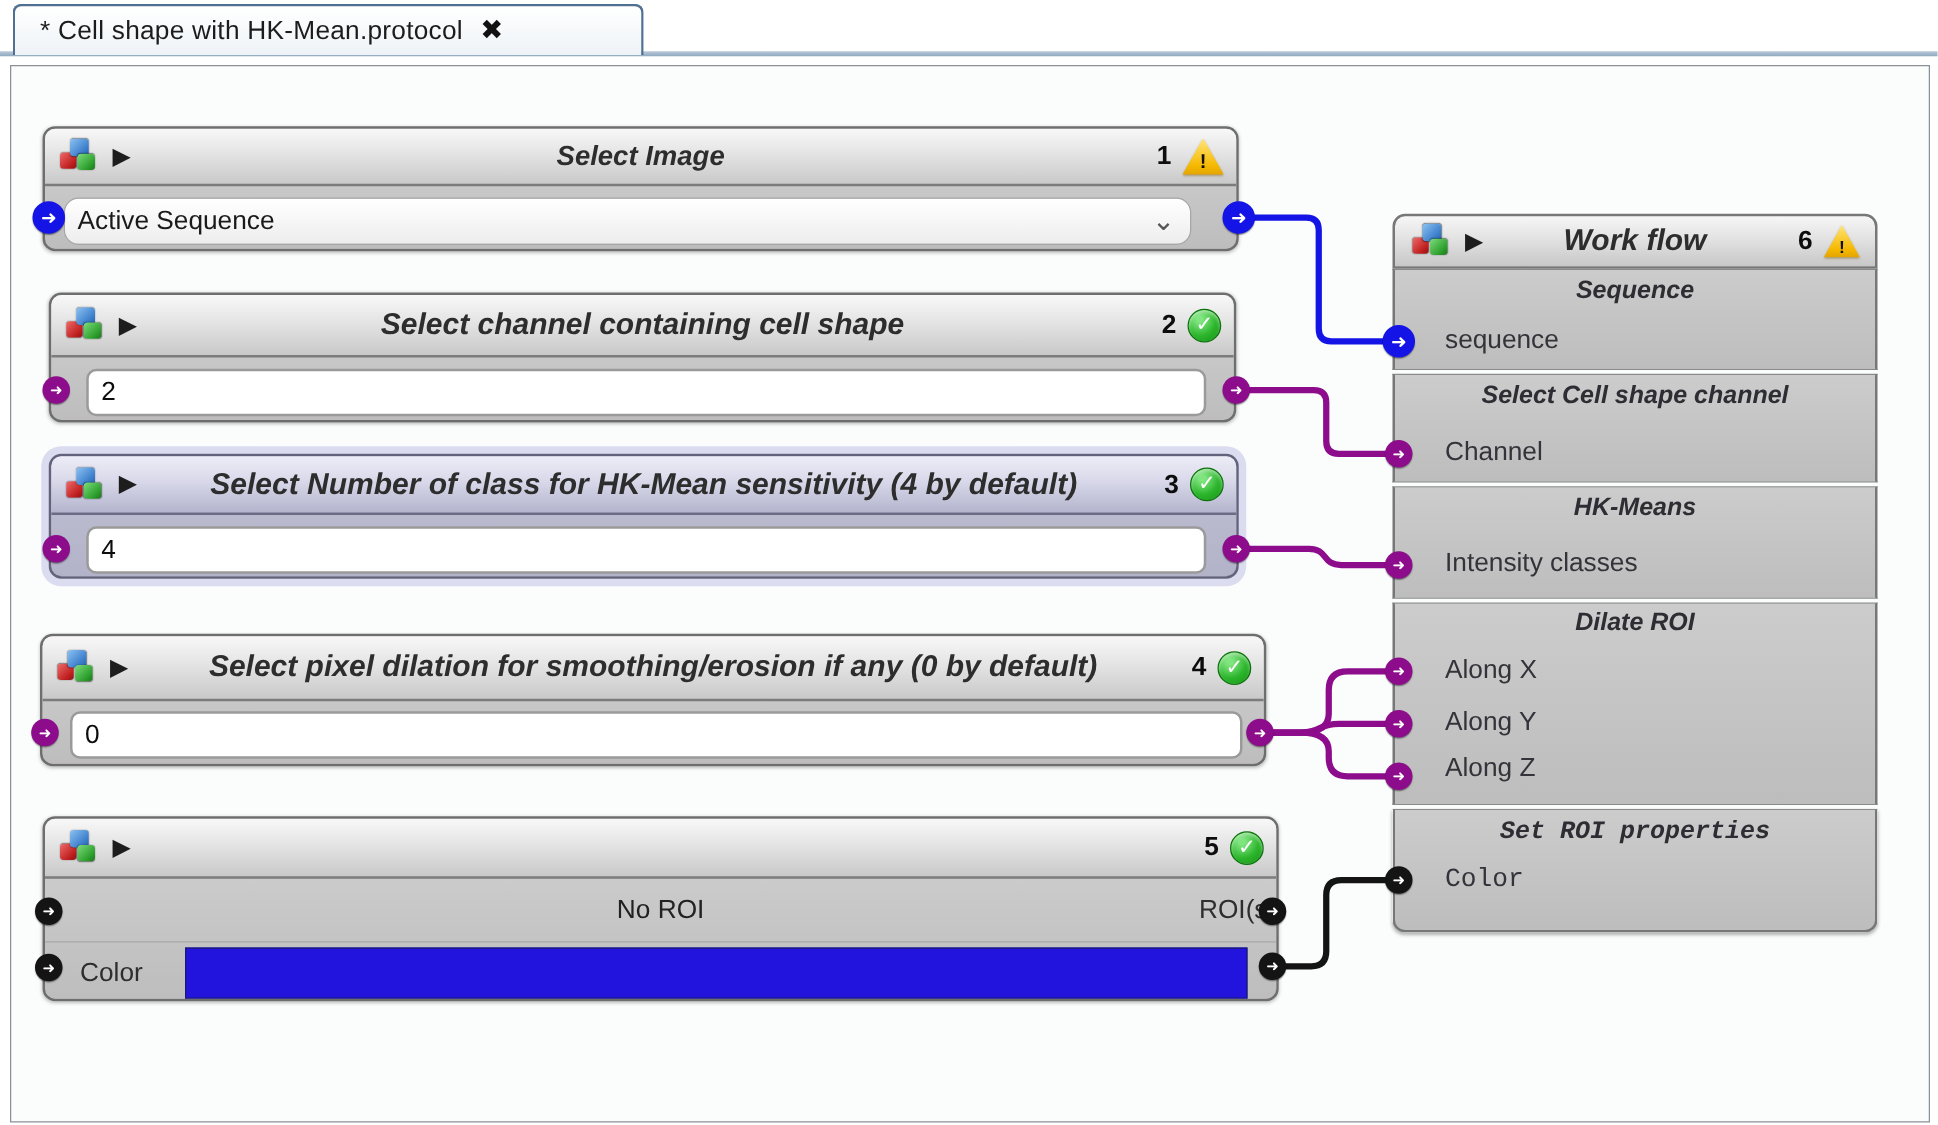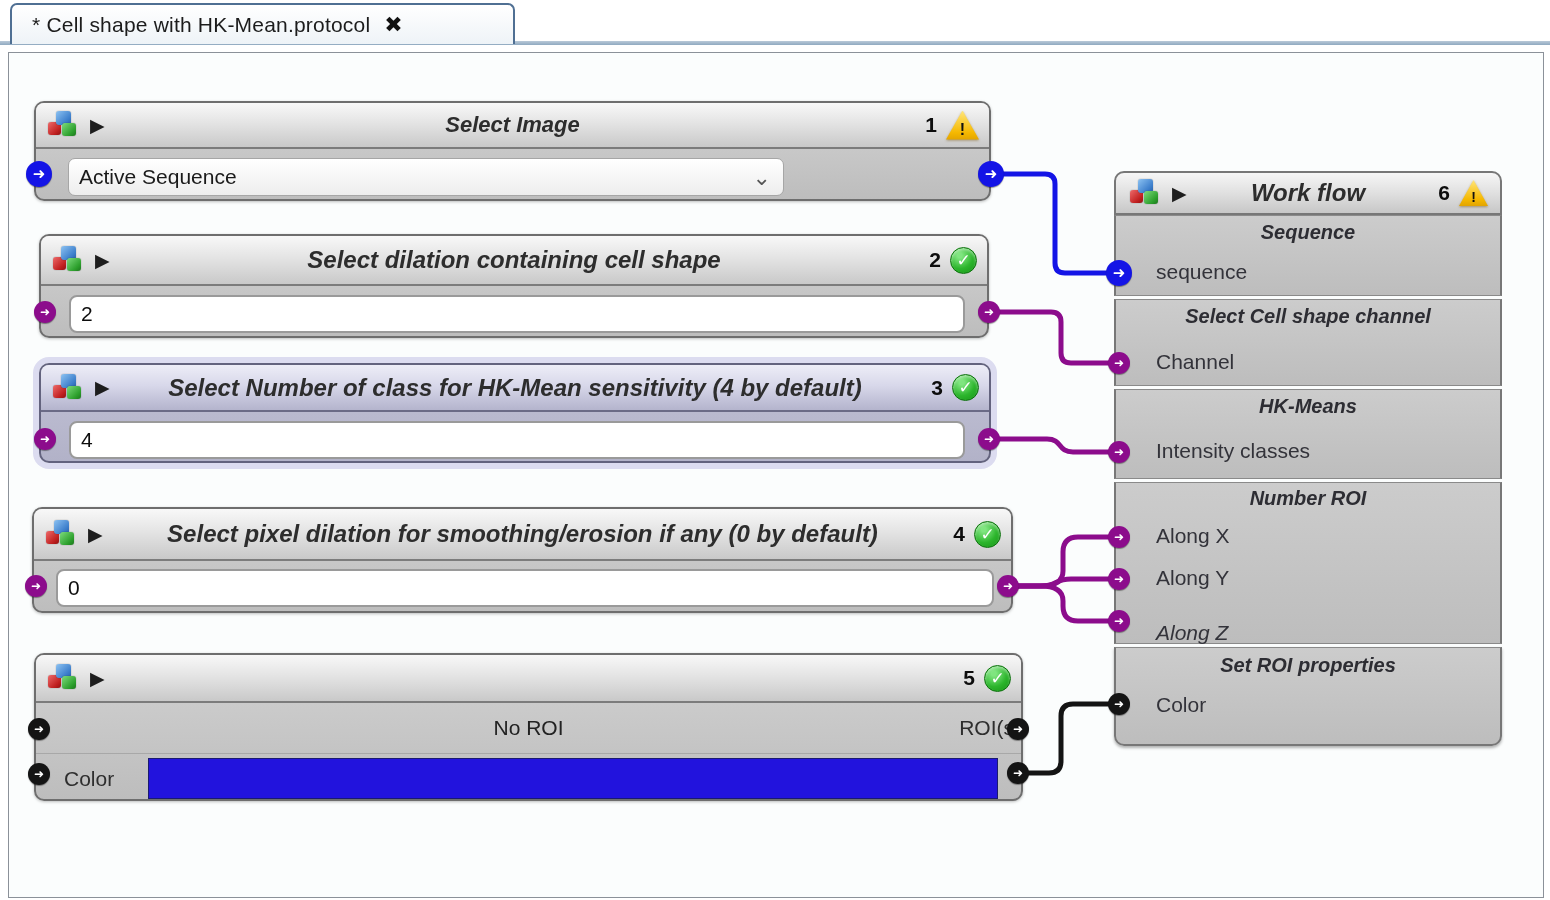--- a/index.html
+++ b/index.html
@@ -87,21 +87,21 @@
   
   .wf { position:absolute; width:388px; }
   .wf-header { position:absolute; left:0; top:0; width:100%; height:44px;
     background:linear-gradient(#f6f6f6,#e0e0e0 50%,#c7c7c7);
     border:2px solid #777; border-radius:10px 10px 0 0;
     display:flex; align-items:center; }
   .wf-section { position:absolute; left:0; width:100%;
     background:linear-gradient(#cccccc,#bdbdbd);
     border:1.5px solid #8a8a8a; border-left:2px solid #777; border-right:2px solid #777; }
   .wf-section.last { border-radius:0 0 10px 10px; border-bottom:2px solid #777;
-    box-shadow:0 2px 3px rgba(0,0,0,.3); }
+    box-shadow:0 2px 3px rgba(0,0,0,.3);font-family:Liberation Mono, monospace; }
   .wf-title { position:absolute; left:0; right:0; text-align:center;
     font-size:20px; font-weight:bold; font-style:italic; color:#2d2d33; }
   .wf-row-label { position:absolute; font-size:21px; color:#33333a; left:40px; }
 
   
   .port { position:absolute; border-radius:50%; display:flex; align-items:center;
     justify-content:center; z-index:30; cursor:crosshair;
     box-shadow:0 1px 1px rgba(0,0,0,.4); }
   .port .arrow { color:#ffffff; font-weight:bold; font-family:"DejaVu Sans",sans-serif;
     line-height:1; }
@@ -150,37 +150,37 @@
       </div>
       <span class="block-title" style="font-size:22px;">Select Image</span>
       <div class="hdr-right">
         <span class="block-number">1</span>
         <span class="warn-icon">
           <span class="warn-tri"></span>
           <span class="warn-mark">!</span>
         </span>
       </div>
     </div>
-    <div class="dropdown" style="left:32px; top:55px; width:716px; height:38px;">
+    <div class="dropdown" style="left:15px; top:55px; width:902px; height:38px;border-radius:12px;">
       <span>Active Sequence</span>
       <span class="chevron-icon">⌄</span>
     </div>
   </div>
 
   <div class="block" style="left:30px; top:181px; width:950px; height:104px;">
     <div class="block-header" style="height:50px;">
       <div class="hdr-left">
         <span class="blocks-icon">
           <span class="cube red"></span>
             <span class="cube blue"></span>
             <span class="cube green"></span>
         </span>
         <span class="play-icon">▶</span>
       </div>
-      <span class="block-title">Select dilation containing cell shape</span>
+      <span class="block-title">Select channel containing cell shape</span>
       <div class="hdr-right">
         <span class="block-number">2</span>
         <span class="check-icon">
           <span class="check-mark">✓</span>
         </span>
       </div>
     </div>
     <input class="text-field" style="left: 28px; top: 59px; width: 896px; height: 38px;" value="2">
   </div>
 
@@ -282,24 +282,24 @@
       <span class="wf-title" style="top:5px;">Select Cell shape channel</span>
       <span class="wf-row-label" style="top:50px;">Channel</span>
     </div>
 
     <div class="wf-section" style="top:218px; height:90px;">
       <span class="wf-title" style="top:5px;">HK-Means</span>
       <span class="wf-row-label" style="top:49px;">Intensity classes</span>
     </div>
 
     <div class="wf-section" style="top:311px; height:162px;">
-      <span class="wf-title" style="top:4px;">Number ROI</span>
+      <span class="wf-title" style="top:4px;">Dilate ROI</span>
       <span class="wf-row-label" style="top:41px;">Along X</span>
       <span class="wf-row-label" style="top:83px;">Along Y</span>
-      <span class="wf-row-label" style="top:138px;font-style:italic;">Along Z</span>
+      <span class="wf-row-label" style="top:120px;">Along Z</span>
     </div>
 
     <div class="wf-section last" style="top:476px; height:99px;">
       <span class="wf-title" style="top:6px;">Set ROI properties</span>
       <span class="wf-row-label" style="top:45px;">Color</span>
     </div>
   </div>
 
   <div class="port blue" style="left:17px;  top:108px;">
       <span class="arrow">➜</span>

